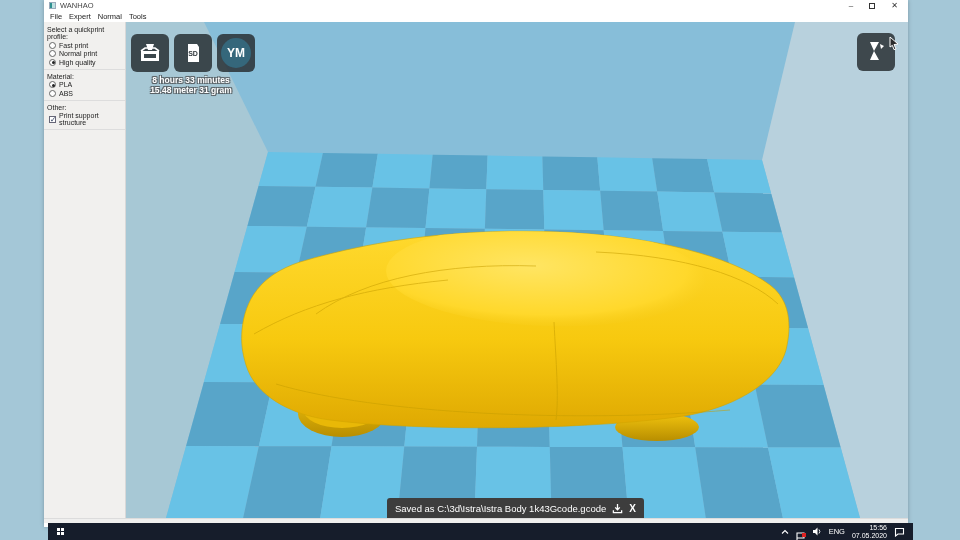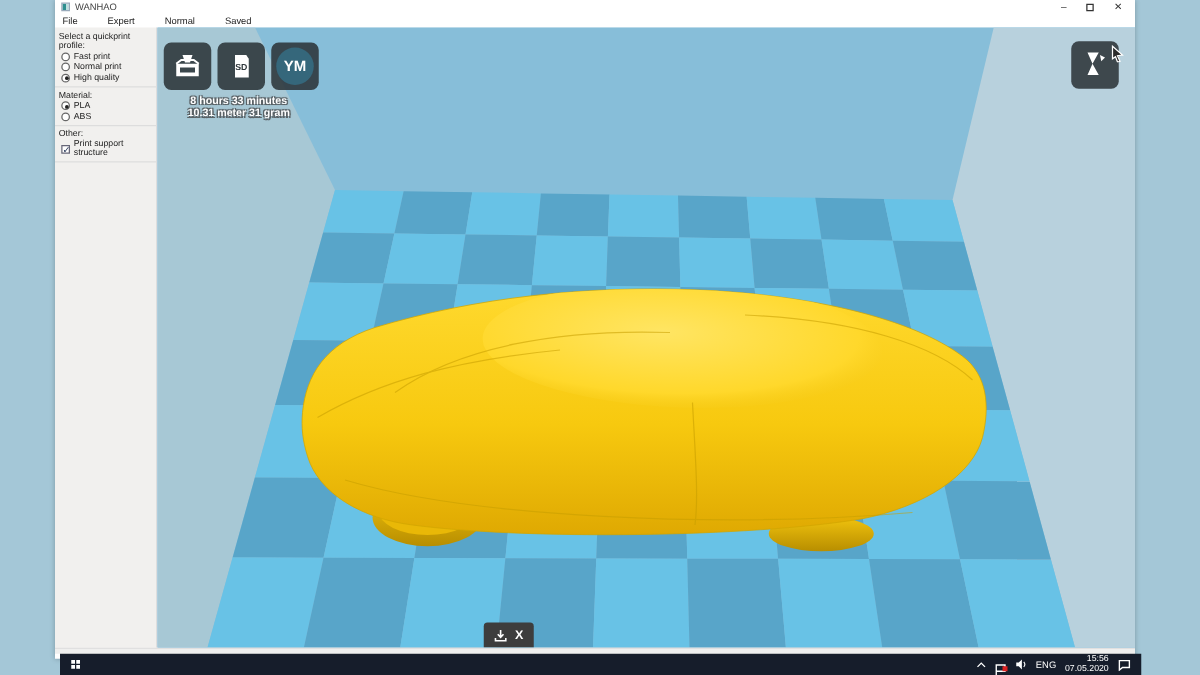--- a/index.html
+++ b/index.html
@@ -9,21 +9,21 @@
   
   .app-window{position:absolute;left:44px;top:0;width:864px;height:527px;background:#fff;
     box-shadow:0 0 4px rgba(0,0,0,.25);}
   .titlebar{height:11px;display:flex;align-items:center;padding:0 4px;background:#fff;}
   .app-icon{width:7px;height:7px;margin:0 4px 0 1px;background:
     linear-gradient(90deg,#2e8f8f 50%,#bfe0e0 50%);border:1px solid #9ab;}
   .title-text{font-size:7.5px;color:#444;flex:1;}
   .win-controls{display:flex;align-items:center;gap:16px;padding-right:6px;color:#333;}
   .win-controls .ctl{font-size:8px;line-height:8px;cursor:default;}
   .ctl-max{width:6px;height:6px;border:1px solid #333;}
-  .menubar{height:11px;display:flex;align-items:center;gap:24px;padding-left:6px;background:#fff;}
+  .menubar{height:11px;display:flex;align-items:center;gap:7px;padding-left:6px;background:#fff;}
   .menu-item{font-size:7.5px;color:#222;}
 
   .content{display:flex;height:496px;}
 
   
   .sidebar{width:82px;background:#f1f0ee;border-right:1px solid #d8d8d8;padding-top:2px;font-size:7px;color:#222;}
   .side-label{margin:2px 0 1px 3px;font-size:7px;}
   .side-row{display:flex;align-items:center;gap:3px;margin:1.5px 0 1.5px 5px;}
   .radio{width:7px;height:7px;min-width:7px;border:1px solid #666;border-radius:50%;background:#fff;position:relative;}
   .radio.on::after{content:"";position:absolute;left:1.5px;top:1.5px;width:3px;height:3px;border-radius:50%;background:#222;}
@@ -76,21 +76,21 @@
       <span class="ctl">–</span>
       <span class="ctl ctl-max"></span>
       <span class="ctl">✕</span>
     </span>
   </div>
 
   <div class="menubar">
     <span class="menu-item">File</span>
     <span class="menu-item">Expert</span>
     <span class="menu-item">Normal</span>
-    <span class="menu-item">Saved</span>
+    <span class="menu-item">Tools</span>
   </div>
 
   <div class="content">
 
     <div class="sidebar">
       <div class="side-label">Select a quickprint profile:</div>
       <div class="side-row">
         <span class="radio"></span>
         <span>Fast print</span>
       </div>
@@ -251,34 +251,35 @@
         </div>
         <div class="tool-btn">
           <div class="ym-circle">
             <span>YM</span>
           </div>
         </div>
       </div>
 
       <div class="stats">
         <div>8 hours 33 minutes</div>
-        <div>10.31 meter 31 gram</div>
+        <div>15.48 meter 31 gram</div>
       </div>
 
       <div class="view-btn">
         <svg width="24" height="24" viewBox="0 0 24 24">
           <path d="M6 2 h9 l-5 9 l5 9 h-9 l4 -9 Z" fill="#fff"></path>
           <path d="M16 4 l4 2 -3 3 Z" fill="#fff"></path>
         </svg>
       </div>
       <svg class="cursor" width="12" height="14" viewBox="0 0 12 14">
         <path d="M2 1 L10 8 L6 8.6 L8 13 L6 13.6 L4.4 9.4 L2 11 Z" fill="#2b2b2b" stroke="#fff" stroke-width="1"></path>
       </svg>
 
       <div class="toast">
+        <span>Saved as C:\3d\Istra\Istra Body 1k43Gcode.gcode</span>
         <svg width="11" height="11" viewBox="0 0 12 12">
           <path d="M6 1 v6 M3.5 4.8 L6 7.4 L8.5 4.8" fill="none" stroke="#fff" stroke-width="1.4"></path>
           <path d="M1.5 8 v2.5 h9 V8" fill="none" stroke="#fff" stroke-width="1.4"></path>
         </svg>
         <span class="close-x">X</span>
       </div>
     </div>
   </div>
 
   <div class="window-bottom"></div>

